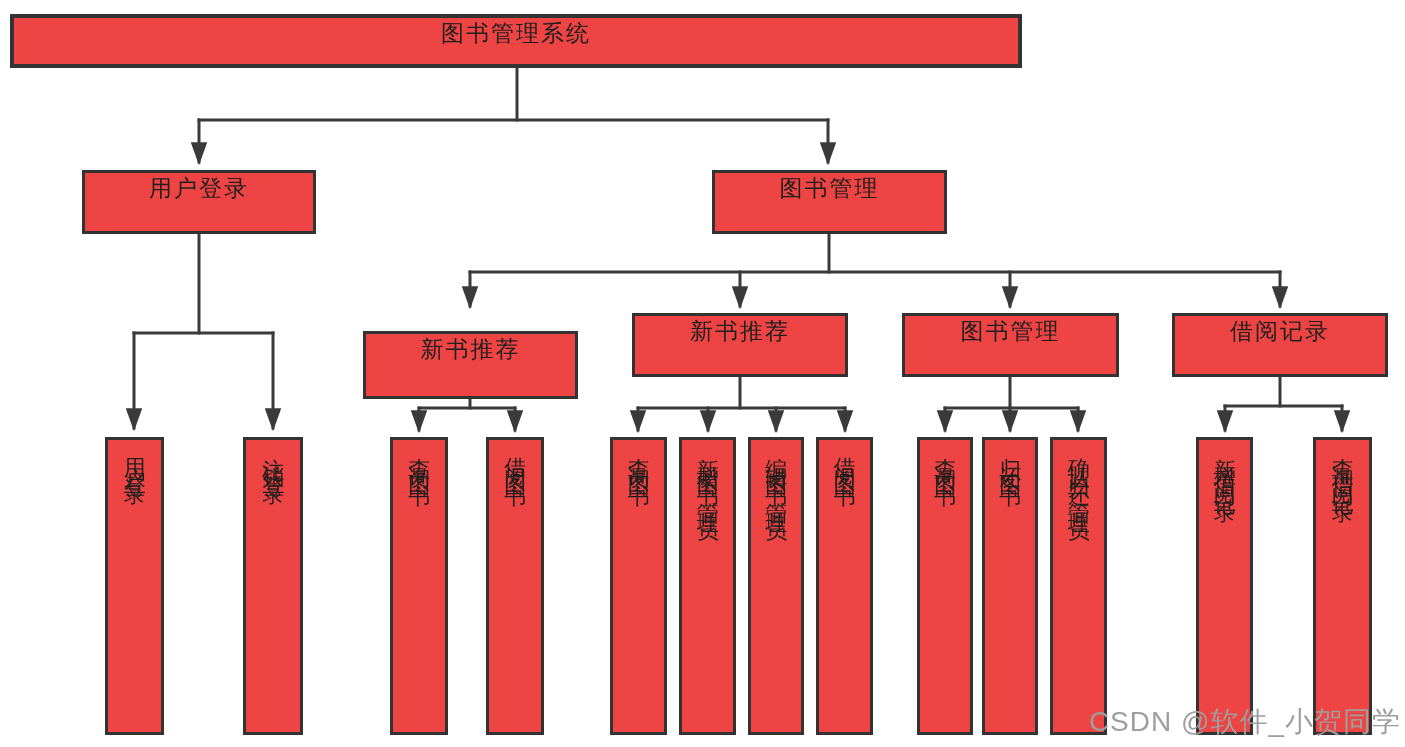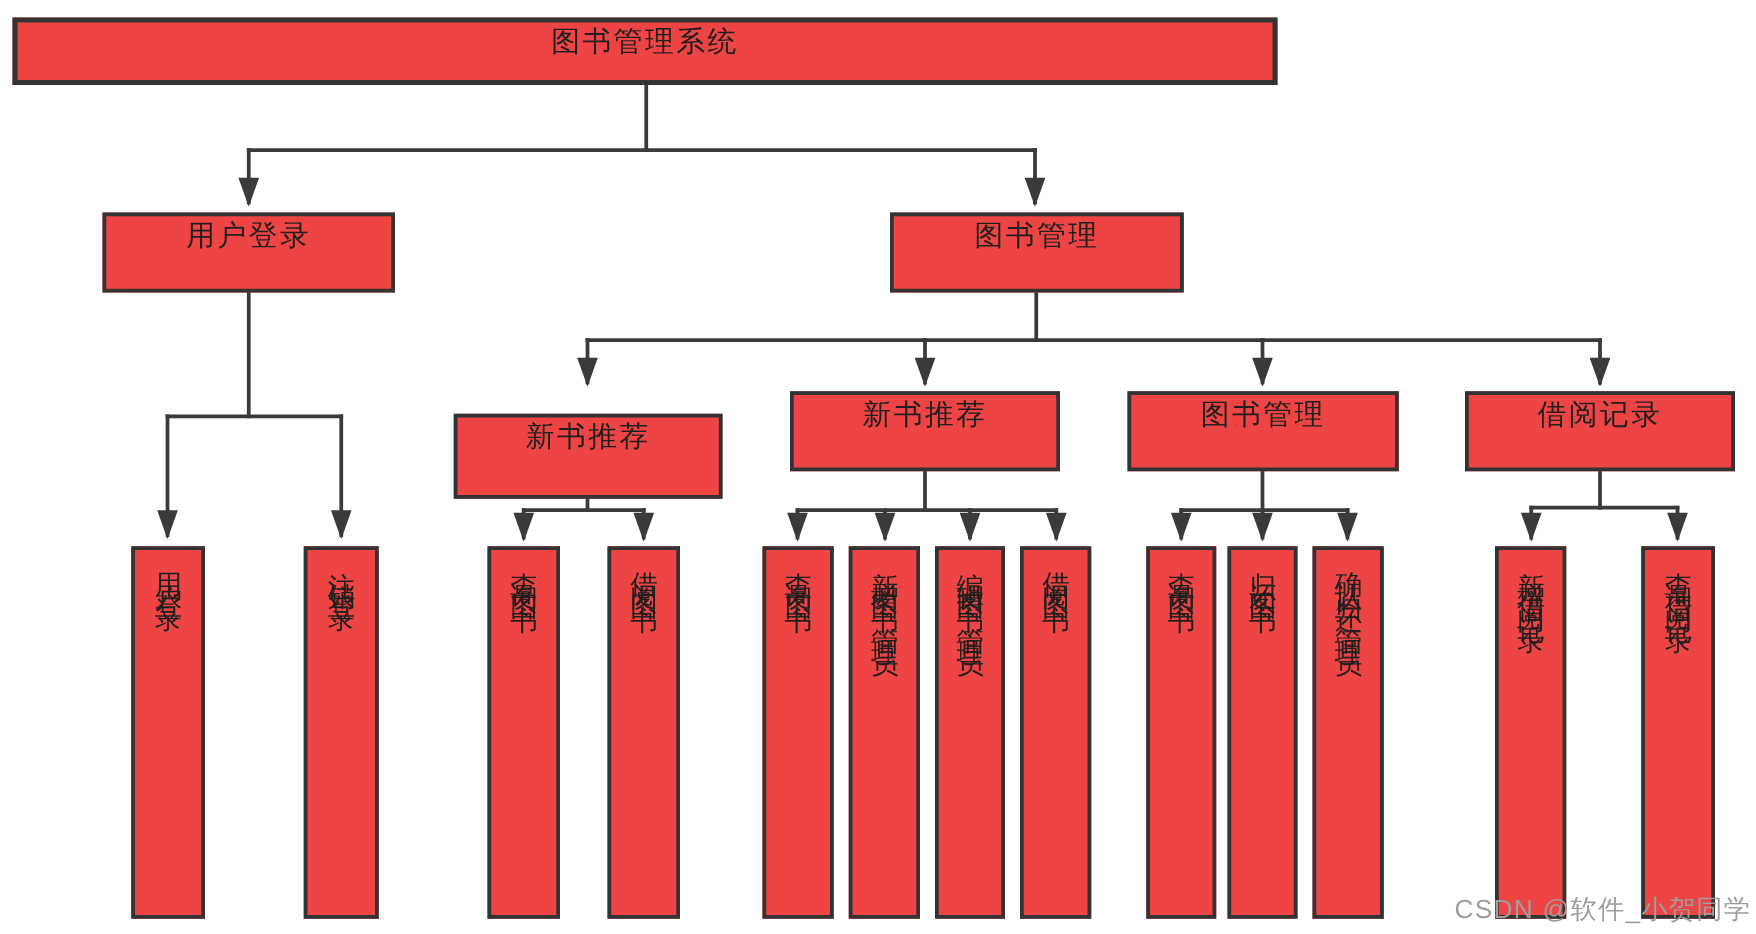--- a/index.html
+++ b/index.html
@@ -31,21 +31,21 @@
     display:block;
     writing-mode:vertical-rl;
     font-size:22px;
     letter-spacing:9px;
     line-height:1.3;
   }
   .watermark{
     position:absolute;
     right:4px;
     bottom:6px;
-    font-size:21px;
+    font-size:28px;
     color:#9e9e9e;
     letter-spacing:1px;
     white-space:nowrap;
   }
 </style>
 </head>
 <body>
 
 <div class="canvas">
 

